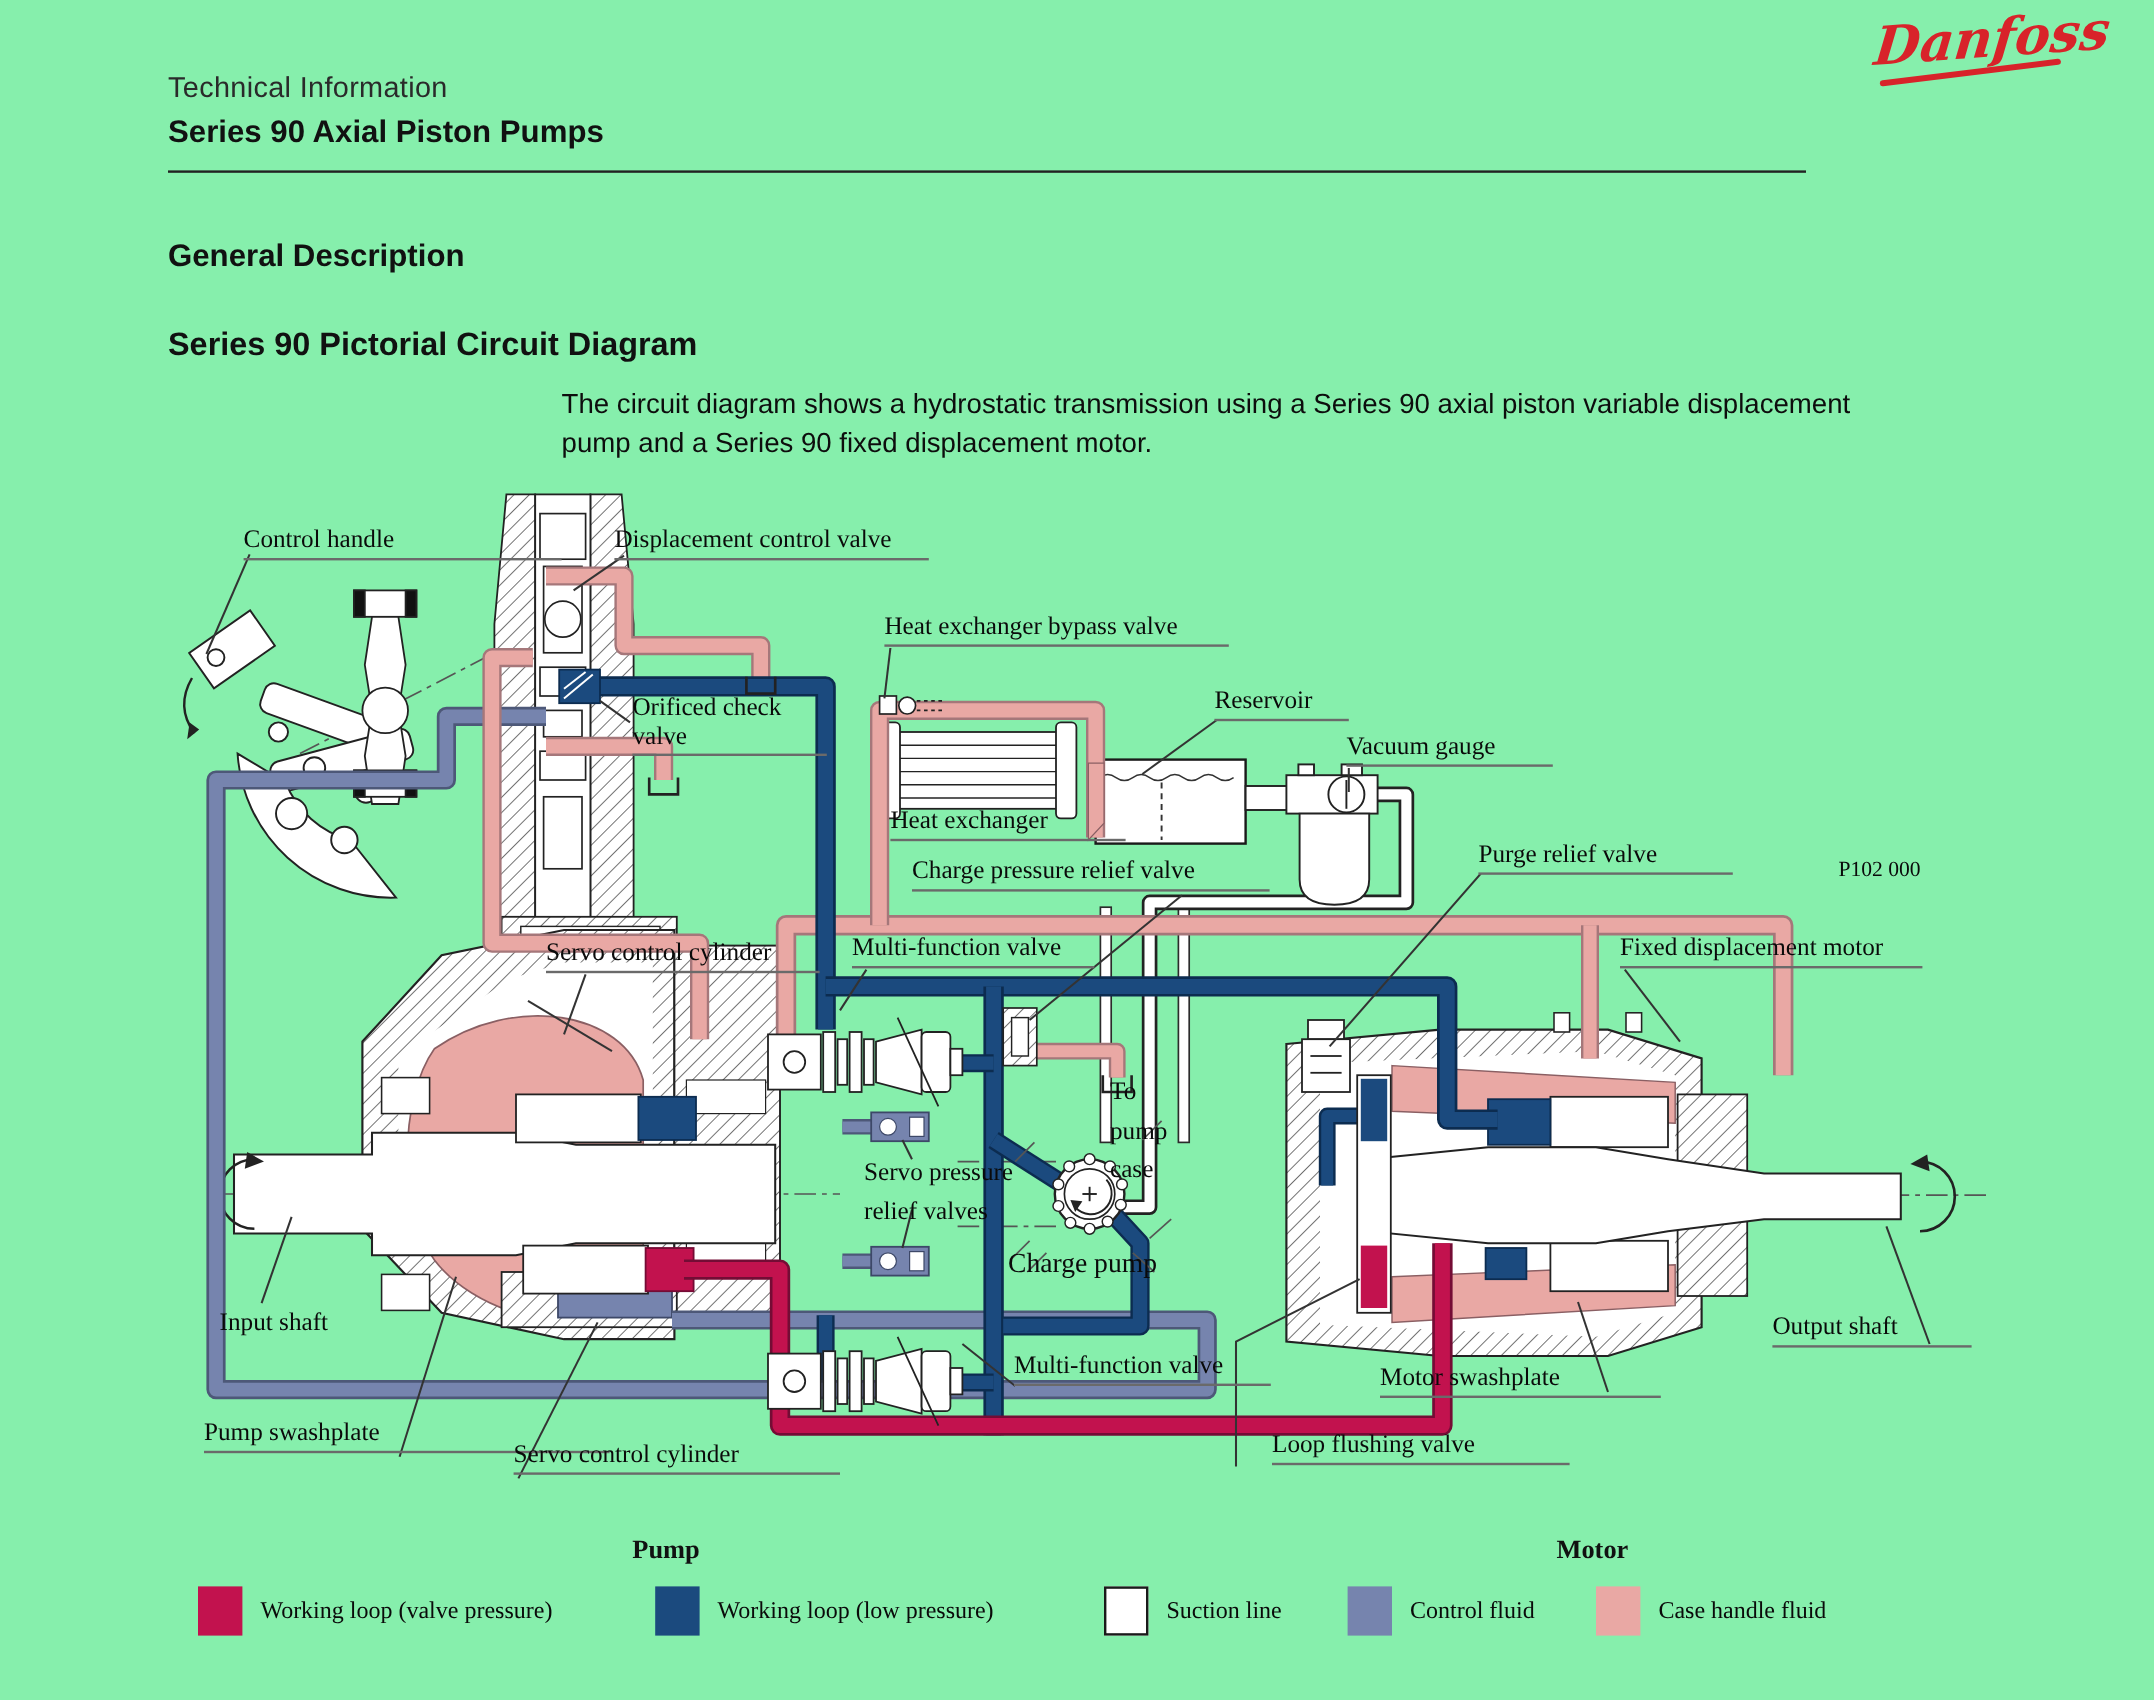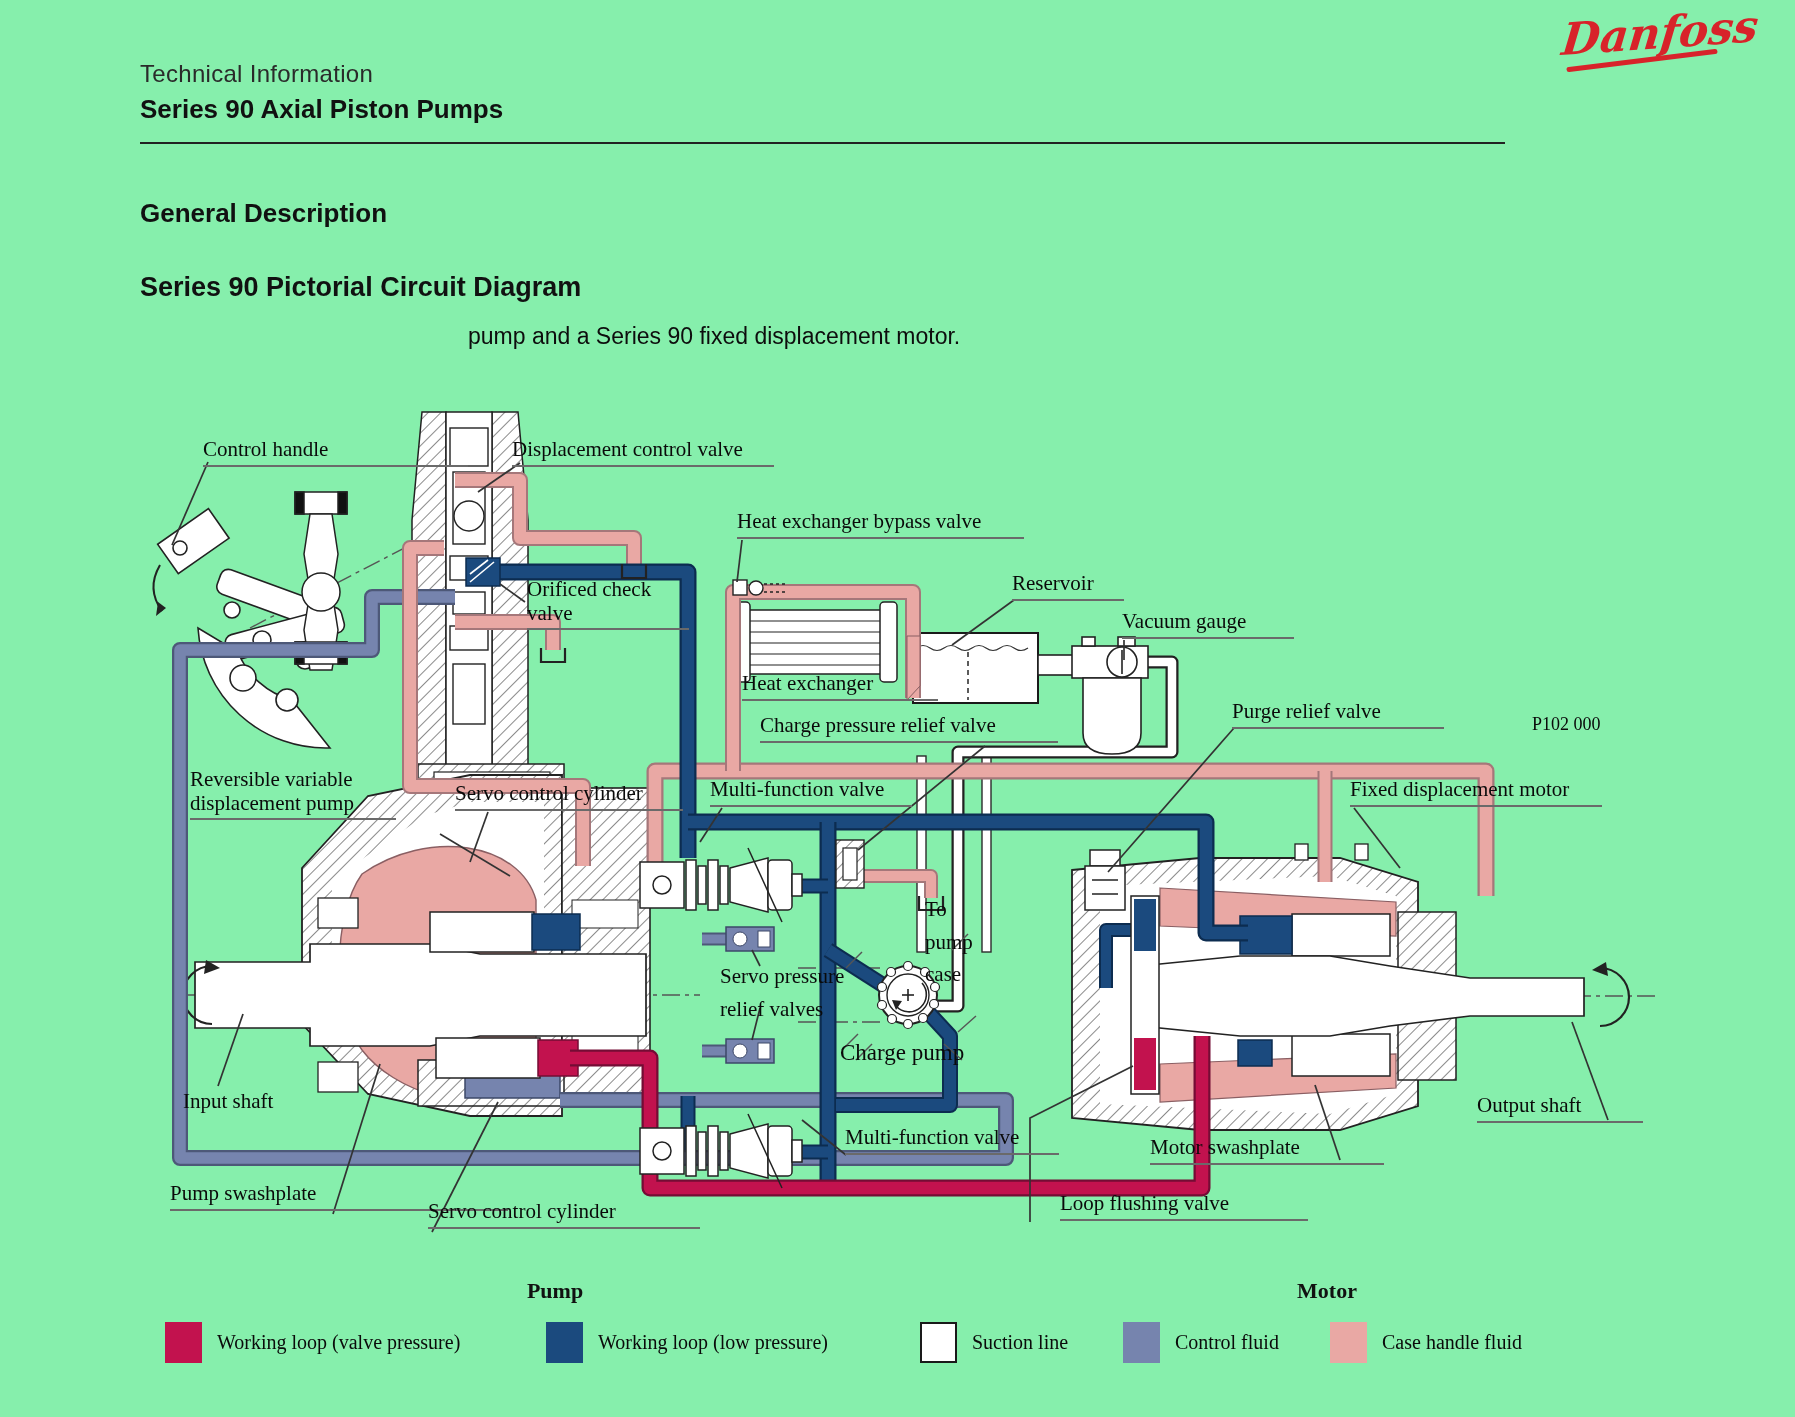--- a/index.html
+++ b/index.html
@@ -36,20 +36,21 @@
 
   <div class="abs doc-type">Technical Information</div>
   <div class="abs doc-title">Series 90 Axial Piston Pumps</div>
   <div class="abs head-rule"></div>
   <div class="abs logo">Danfoss</div>
   <div class="abs logo-swoosh"></div>
 
   <div class="abs section-heading">General Description</div>
   <div class="abs figure-heading">Series 90 Pictorial Circuit Diagram</div>
   <div class="abs intro">
+    <div>The circuit diagram shows a hydrostatic transmission using a Series 90 axial piston variable displacement</div>
     <div>pump and a Series 90 fixed displacement motor.</div>
   </div>
 
   <svg width="1795" height="1417" viewBox="0 0 1795 1417">
     <defs>
       <pattern id="hat" width="9" height="9" patternUnits="userSpaceOnUse" patternTransform="rotate(45)">
         <rect width="9" height="9" fill="#ffffff"></rect>
         <line x1="0" y1="0" x2="0" y2="9" stroke="#4c4c4c" stroke-width="1.3"></line>
       </pattern>
     </defs>
@@ -363,21 +364,20 @@
   <div class="lbl u" style="left:203px;top:438px;width:265px;">Control handle</div>
   <div class="lbl u" style="left:512px;top:438px;width:262px;">Displacement control valve</div>
   <div class="lbl u" style="left:737px;top:510px;width:287px;">Heat exchanger bypass valve</div>
   <div class="lbl u" style="left:1012px;top:572px;width:112px;">Reservoir</div>
   <div class="lbl u" style="left:1122px;top:610px;width:172px;">Vacuum gauge</div>
   <div class="lbl u" style="left:527px;top:578px;width:162px;">Orificed check valve</div>
   <div class="lbl u" style="left:742px;top:672px;width:196px;">Heat exchanger</div>
   <div class="lbl u" style="left:760px;top:714px;width:298px;">Charge pressure relief valve</div>
   <div class="lbl u" style="left:1232px;top:700px;width:212px;">Purge relief valve</div>
   <div class="lbl sm" style="left:1532px;top:714px;">P102 000</div>
-  <div class="lbl u" style="left:190px;top:768px;width:206px;">Reversible variable displacement pump</div>
   <div class="lbl u" style="left:455px;top:782px;width:228px;">Servo control cylinder</div>
   <div class="lbl u" style="left:710px;top:778px;width:202px;">Multi-function valve</div>
   <div class="lbl u" style="left:1350px;top:778px;width:252px;">Fixed displacement motor</div>
   <div class="lbl" style="left:903px;top:893px;width:60px;line-height:1.55;margin-left:22px;">To pump case</div>
   <div class="lbl" style="left:720px;top:960px;width:126px;line-height:1.55;">Servo pressure relief valves</div>
   <div class="lbl" style="left:840px;top:1040px;width:180px;font-size:23px;">Charge pump</div>
   <div class="lbl" style="left:183px;top:1090px;width:150px;">Input shaft</div>
   <div class="lbl u" style="left:170px;top:1182px;width:338px;">Pump swashplate</div>
   <div class="lbl u" style="left:428px;top:1200px;width:272px;">Servo control cylinder</div>
   <div class="lbl u" style="left:845px;top:1126px;width:214px;">Multi-function valve</div>

